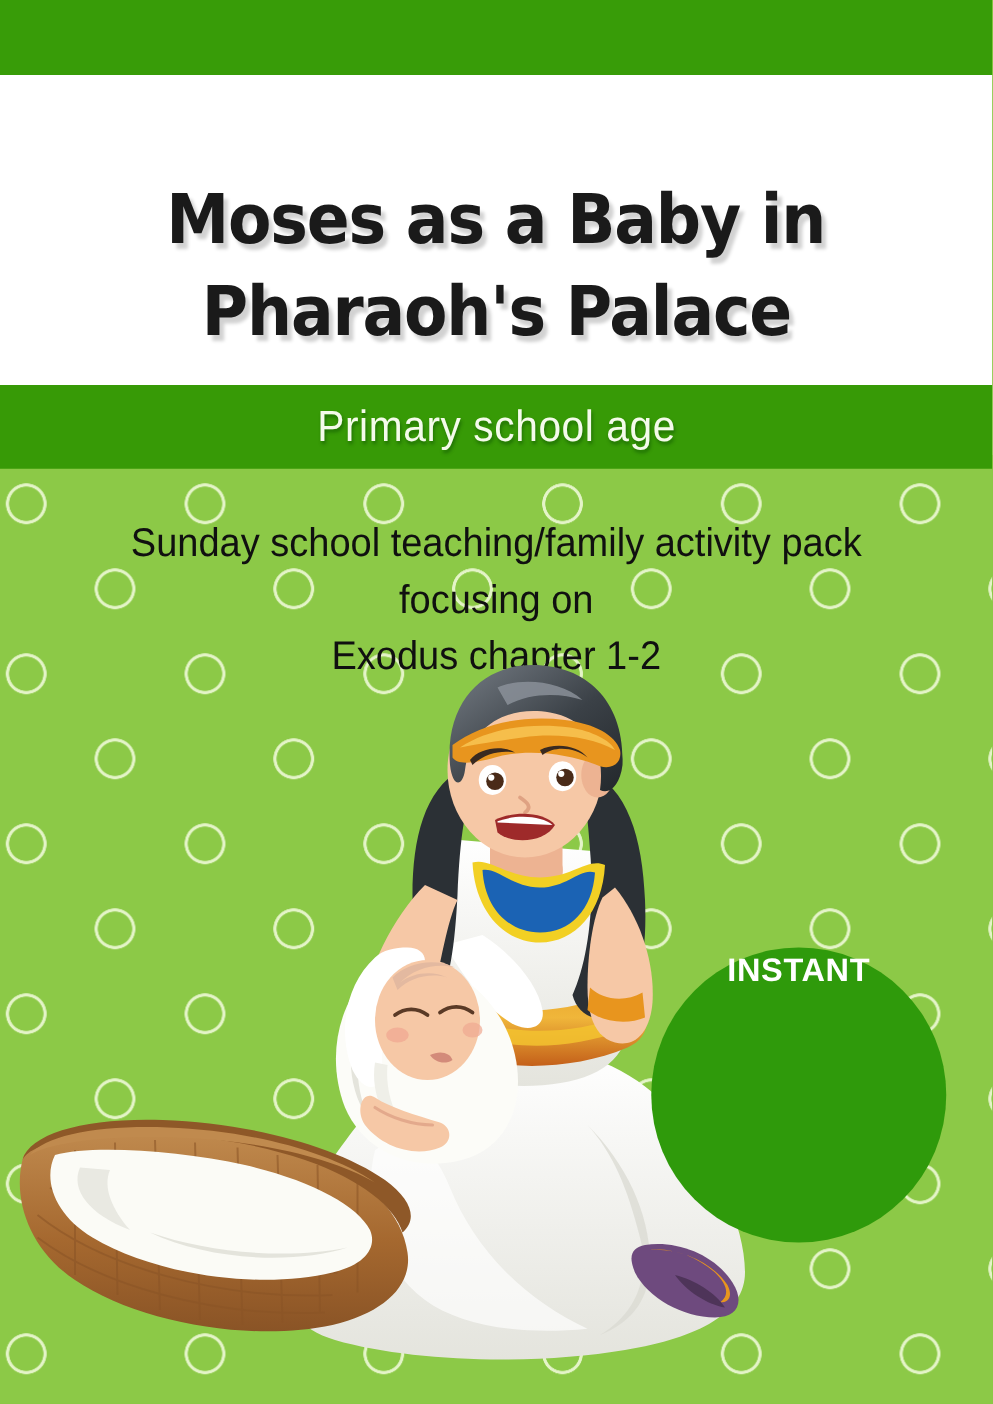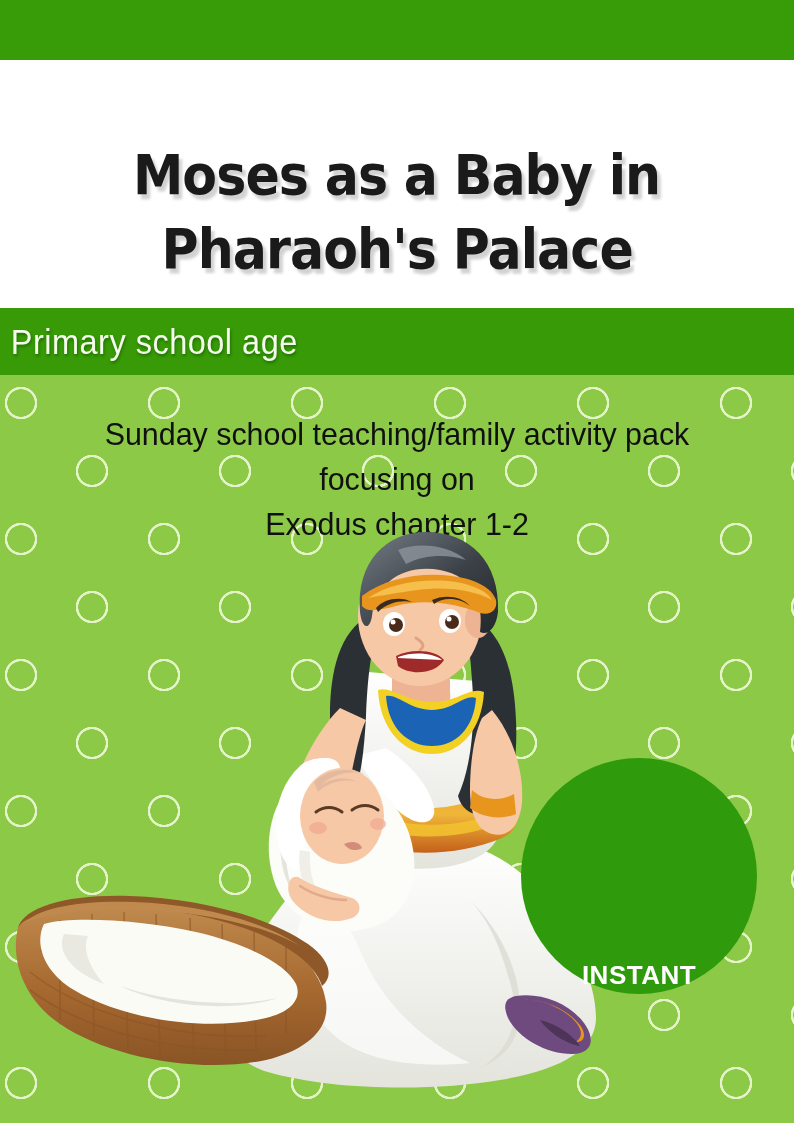--- a/index.html
+++ b/index.html
@@ -43,21 +43,21 @@
     color:#1A1A1A;
     letter-spacing:-1px;
     text-align:center;
     text-shadow:4px 5px 3px rgba(0,0,0,0.18);
     transform:scaleX(0.92);
   }
 
   
   .band{
     position:absolute;left:0;top:308px;width:794px;height:67px;background:#379A06;
-    display:flex;align-items:center;
+    display:flex;align-items:center;justify-content:center;
   }
   .band-text{
     font-family:"Liberation Sans", sans-serif;
     font-size:35px;font-weight:400;color:#F4FBEA;
     letter-spacing:0.5px;
     text-shadow:1px 2px 3px rgba(0,60,0,0.45);
     transform:scaleX(0.93);
   }
 
   
@@ -67,21 +67,21 @@
     font-family:"Liberation Sans", sans-serif;
     font-size:32px;line-height:45px;color:#101010;
     transform:scaleX(0.95);
   }
   .desc div{white-space:nowrap;}
 
   
   .badge{
     position:absolute;left:521px;top:758px;width:236px;height:236px;border-radius:50%;
     background:#2F9A0B;
-    display:flex;flex-direction:column;align-items:center;justify-content:flex-end;
+    display:flex;flex-direction:column;align-items:center;justify-content:flex-start;
     z-index:40;
   }
   .badge span{
     color:#FFFFFF;font-weight:bold;font-size:26px;line-height:37px;letter-spacing:0.5px;
     font-family:"Liberation Sans", sans-serif;
   }
 
   
   .art{position:absolute;left:0;top:520px;width:794px;height:603px;z-index:20;}
   .art svg{display:block;width:794px;height:603px;}

